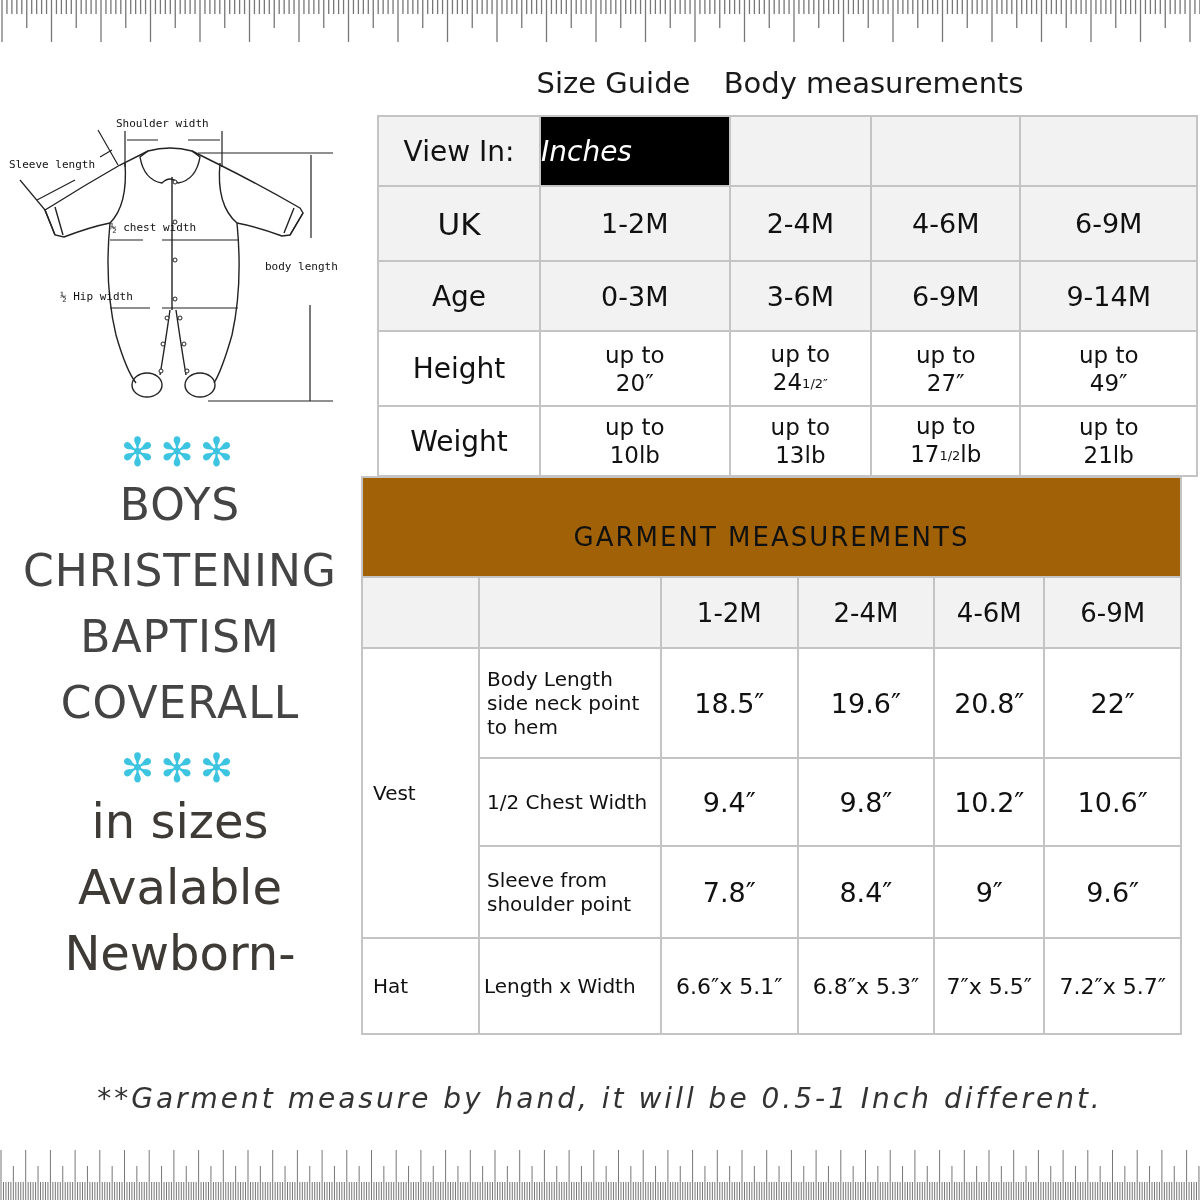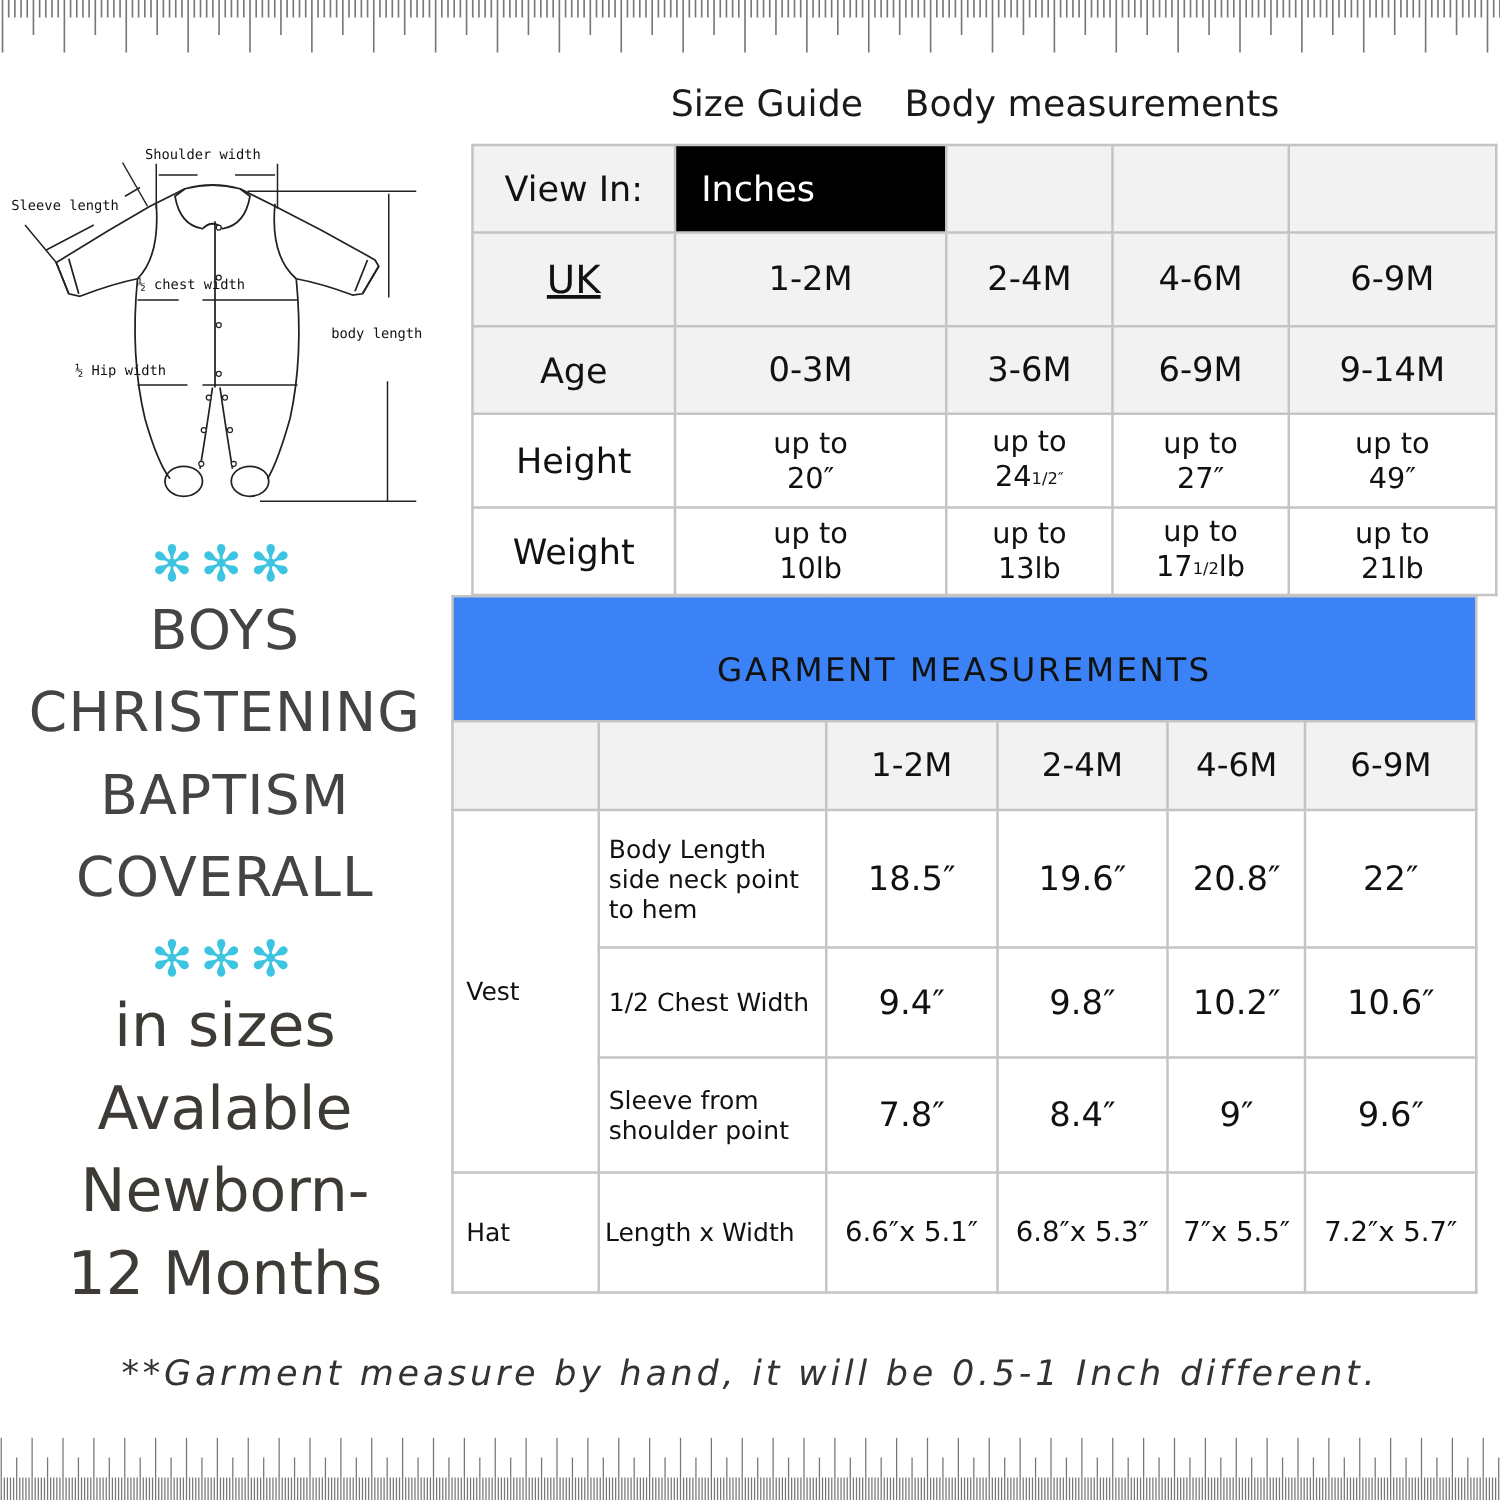--- a/index.html
+++ b/index.html
@@ -20,27 +20,27 @@
   .page-heading { position: absolute; left: 360px; top: 66px; width: 840px; text-align: center; font-size: 29px; color: #1a1a1a; }
   .page-heading span + span { margin-left: 24px; }
 
   table { border-collapse: collapse; position: absolute; }
   td { border: 2px solid #c4c4c4; text-align: center; vertical-align: middle; }
 
   .body-table { left: 361px; top: 115px; width: 821px; margin-left: 16px; }
   .body-table td { font-size: 27px; color: #111; }
   .body-table tr.grey td { background: #f2f2f2; }
   .body-table td.label { width: 162px; font-size: 28px; }
-  .body-table td.inches { background: #000 !important; color: #fff; text-align: left; padding-left: 20px; font-size: 28px; }
+  .body-table td.inches { background: #000 !important; color: #fff; text-align: left; font-size: 28px; font-style: italic; }
   .body-table .two-line { font-size: 23px; line-height: 28px; }
   .frac { font-size: 13px; vertical-align: 2px; }
 
   .garment { left: 361px; top: 476px; width: 821px; }
   .garment td { font-size: 26px; color: #111; }
-  .garment .title-cell { height: 100px; background: #3b82f6; font-size: 26px; letter-spacing: 2px; padding-top: 20px; }
+  .garment .title-cell { height: 100px; background: #a16207; font-size: 26px; letter-spacing: 2px; padding-top: 20px; }
   .garment tr.head td { background: #f2f2f2; height: 71px; }
   .garment td.cat { width: 117px; text-align: left; padding-left: 10px; font-size: 20px; }
   .garment td.desc { width: 182px; text-align: left; padding-left: 7px; font-size: 20px; line-height: 24px; }
   .garment td.val { font-size: 27px; }
   .garment td.hatval { font-size: 22px; white-space: nowrap; padding: 0; }
 
   .footnote { position: absolute; left: 0; top: 1082px; width: 1200px; text-align: center; font-style: italic; font-size: 28px; letter-spacing: 3px; color: #333; }
 </style>
 </head>
 <body>
@@ -354,39 +354,38 @@
   <div class="promo-title">BOYS</div>
   <div class="promo-title">CHRISTENING</div>
   <div class="promo-title">BAPTISM</div>
   <div class="promo-title">COVERALL</div>
 </div>
 <div class="promo" style="top:748px;">
   <div class="stars">✻✻✻</div>
   <div class="promo-avail">in sizes</div>
   <div class="promo-avail">Avalable</div>
   <div class="promo-avail">Newborn-</div>
-  <div class="promo-avail">12 Months</div>
 </div>
 
 <div class="page-heading">
   <span>Size Guide</span>
   <span>Body measurements</span>
 </div>
 
 <table class="body-table">
   <tbody>
       <tr class="grey" style="height:70px;">
     <td class="label">View In:</td>
     <td class="inches">Inches</td>
     <td></td>
         <td></td>
         <td></td>
   </tr>
   <tr class="grey" style="height:75px;">
-    <td class="label" style="font-size:31px;text-decoration:underline;">UK</td>
+    <td class="label" style="font-size:31px;">UK</td>
     <td>1-2M</td>
     <td>2-4M</td>
     <td>4-6M</td>
     <td>6-9M</td>
   </tr>
   <tr class="grey" style="height:70px;">
     <td class="label">Age</td>
     <td>0-3M</td>
     <td>3-6M</td>
     <td>6-9M</td>

